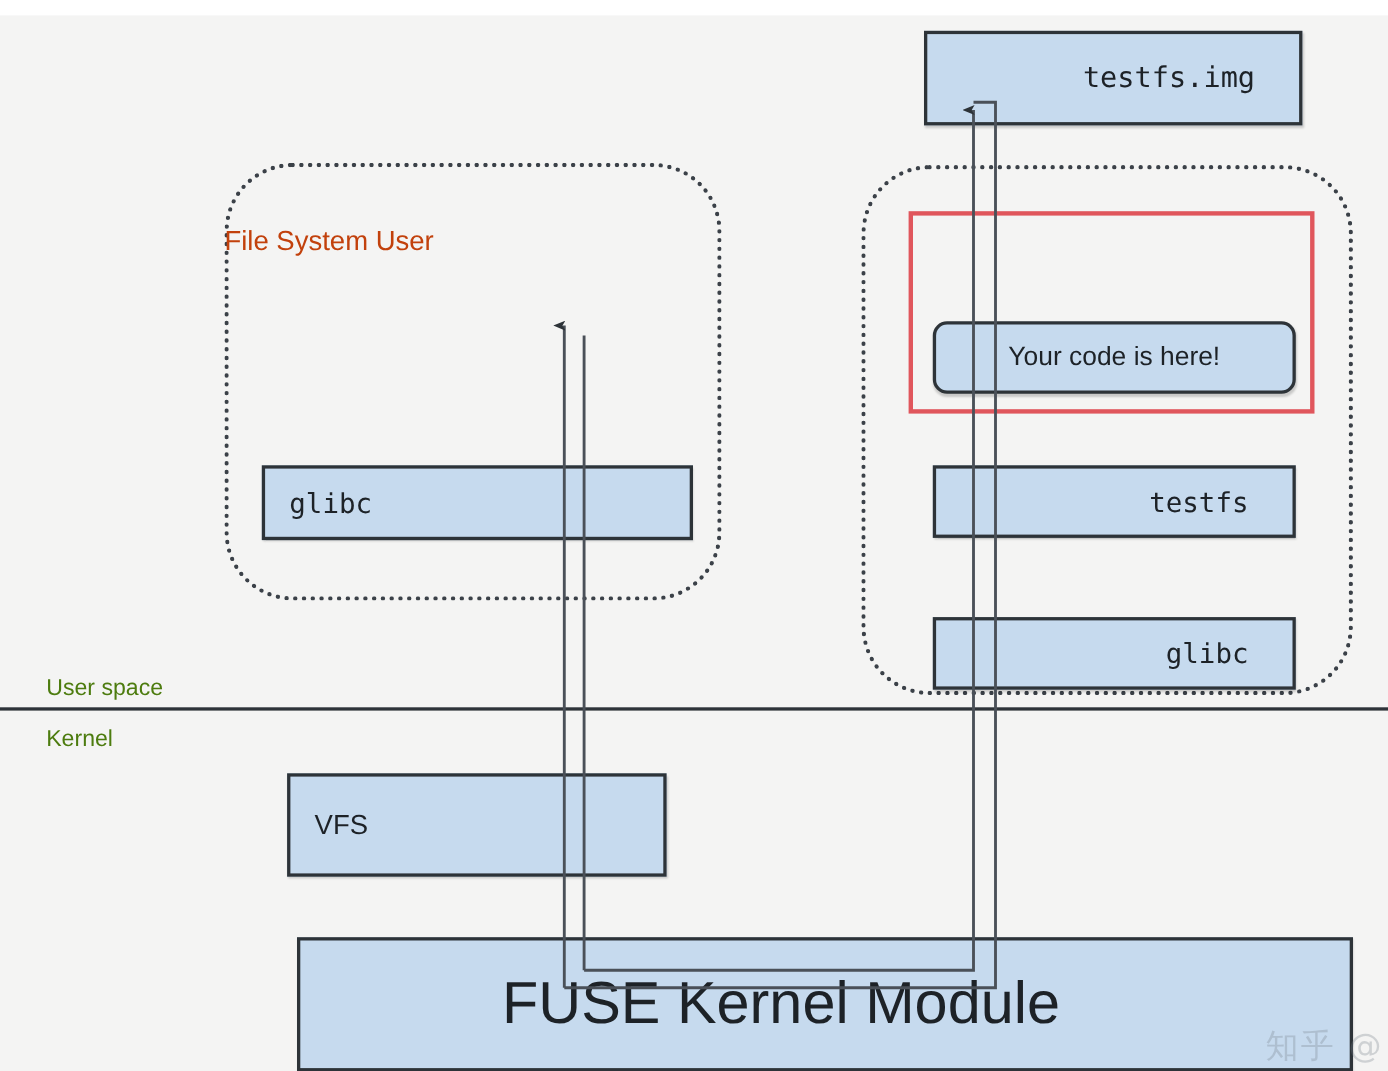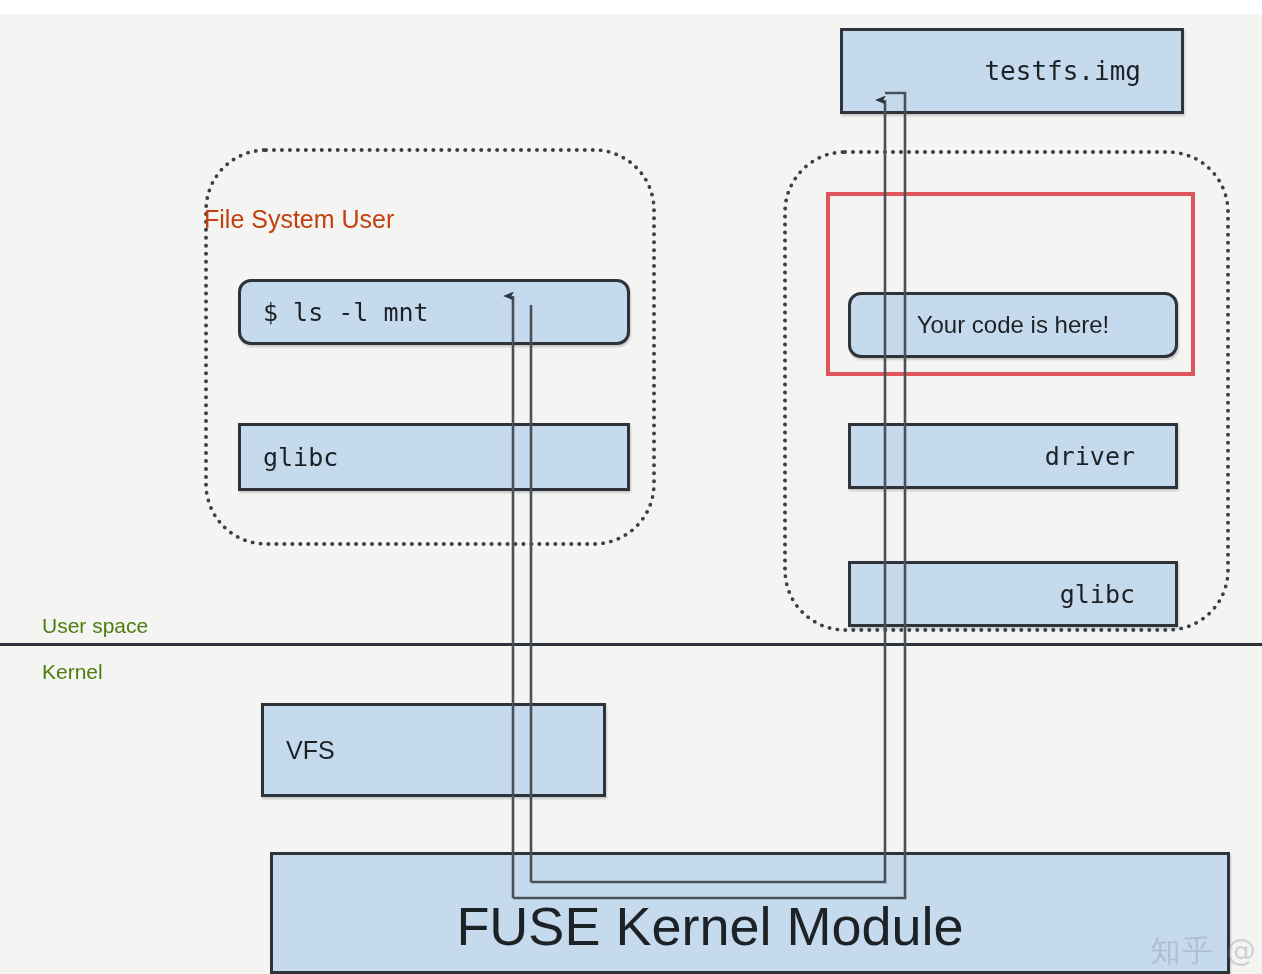--- a/index.html
+++ b/index.html
@@ -103,54 +103,51 @@
 
   <div id="topstrip"></div>
 
   <div class="box mono al-right" style="left:840px; top:28px; width:344px; height:86px; font-size:26px;">
     <span class="lbl">testfs.img</span>
   </div>
 
   <div class="group" style="left:204px; top:148px; width:452px; height:398px;"></div>
   <div class="group-title" style="left:204px; top:205px; width:452px;">File System User</div>
 
-  <div class="box rounded mono al-left" style="left:238px; top:279px; width:392px; height:66px; font-size:25px;">
-    <span class="lbl">$ ls -l mnt</span>
-  </div>
 
   <div class="box mono al-left" style="left:238px; top:423px; width:392px; height:68px; font-size:25px;">
     <span class="lbl">glibc</span>
   </div>
 
   <div class="group" style="left:783px; top:150px; width:447px; height:482px;"></div>
 
   <div class="redrect" style="left:826px; top:192px; width:369px; height:184px;"></div>
 
 
   <div class="box rounded sans al-center" style="left:848px; top:292px; width:330px; height:66px; font-size:24px;">
     <span class="lbl">Your code is here!</span>
   </div>
 
   <div class="box mono al-right" style="left:848px; top:423px; width:330px; height:66px; font-size:25px;">
-    <span class="lbl">driver</span>
+    <span class="lbl">testfs</span>
   </div>
 
   <div class="box mono al-right" style="left:848px; top:561px; width:330px; height:66px; font-size:25px;">
     <span class="lbl">glibc</span>
   </div>
 
   <div class="space-label" style="left:42px; top:614px;">User space</div>
   <div class="divider" style="left:0px; top:643px; width:1262px;"></div>
   <div class="space-label" style="left:42px; top:660px;text-align:right;">Kernel</div>
 
   <div class="box sans al-left" style="left:261px; top:703px; width:345px; height:94px; font-size:25px;justify-content:flex-end;">
     <span class="lbl">VFS</span>
   </div>
 
-  <div class="box sans al-center" style="left:270px; top:852px; width:960px; height:122px; font-size:54px; align-items:flex-end; padding-bottom:14px;">
+  <div class="box sans al-center" style="left:270px; top:852px; width:960px; height:122px; font-size:54px; padding-bottom:2px;">
     <span class="lbl" style="text-align:center; transform:translateX(-40px);">FUSE Kernel Module</span>
   </div>
 
   <svg id="wires" viewBox="0 0 1262 974">
     <defs>
       <marker id="ah" markerWidth="9" markerHeight="11" refX="4.5" refY="10" orient="auto" markerUnits="userSpaceOnUse">
         <path d="M4.5,0 L9,11 L4.5,8.4 L0,11 Z" fill="#2d3338"></path>
       </marker>
     </defs>
 

